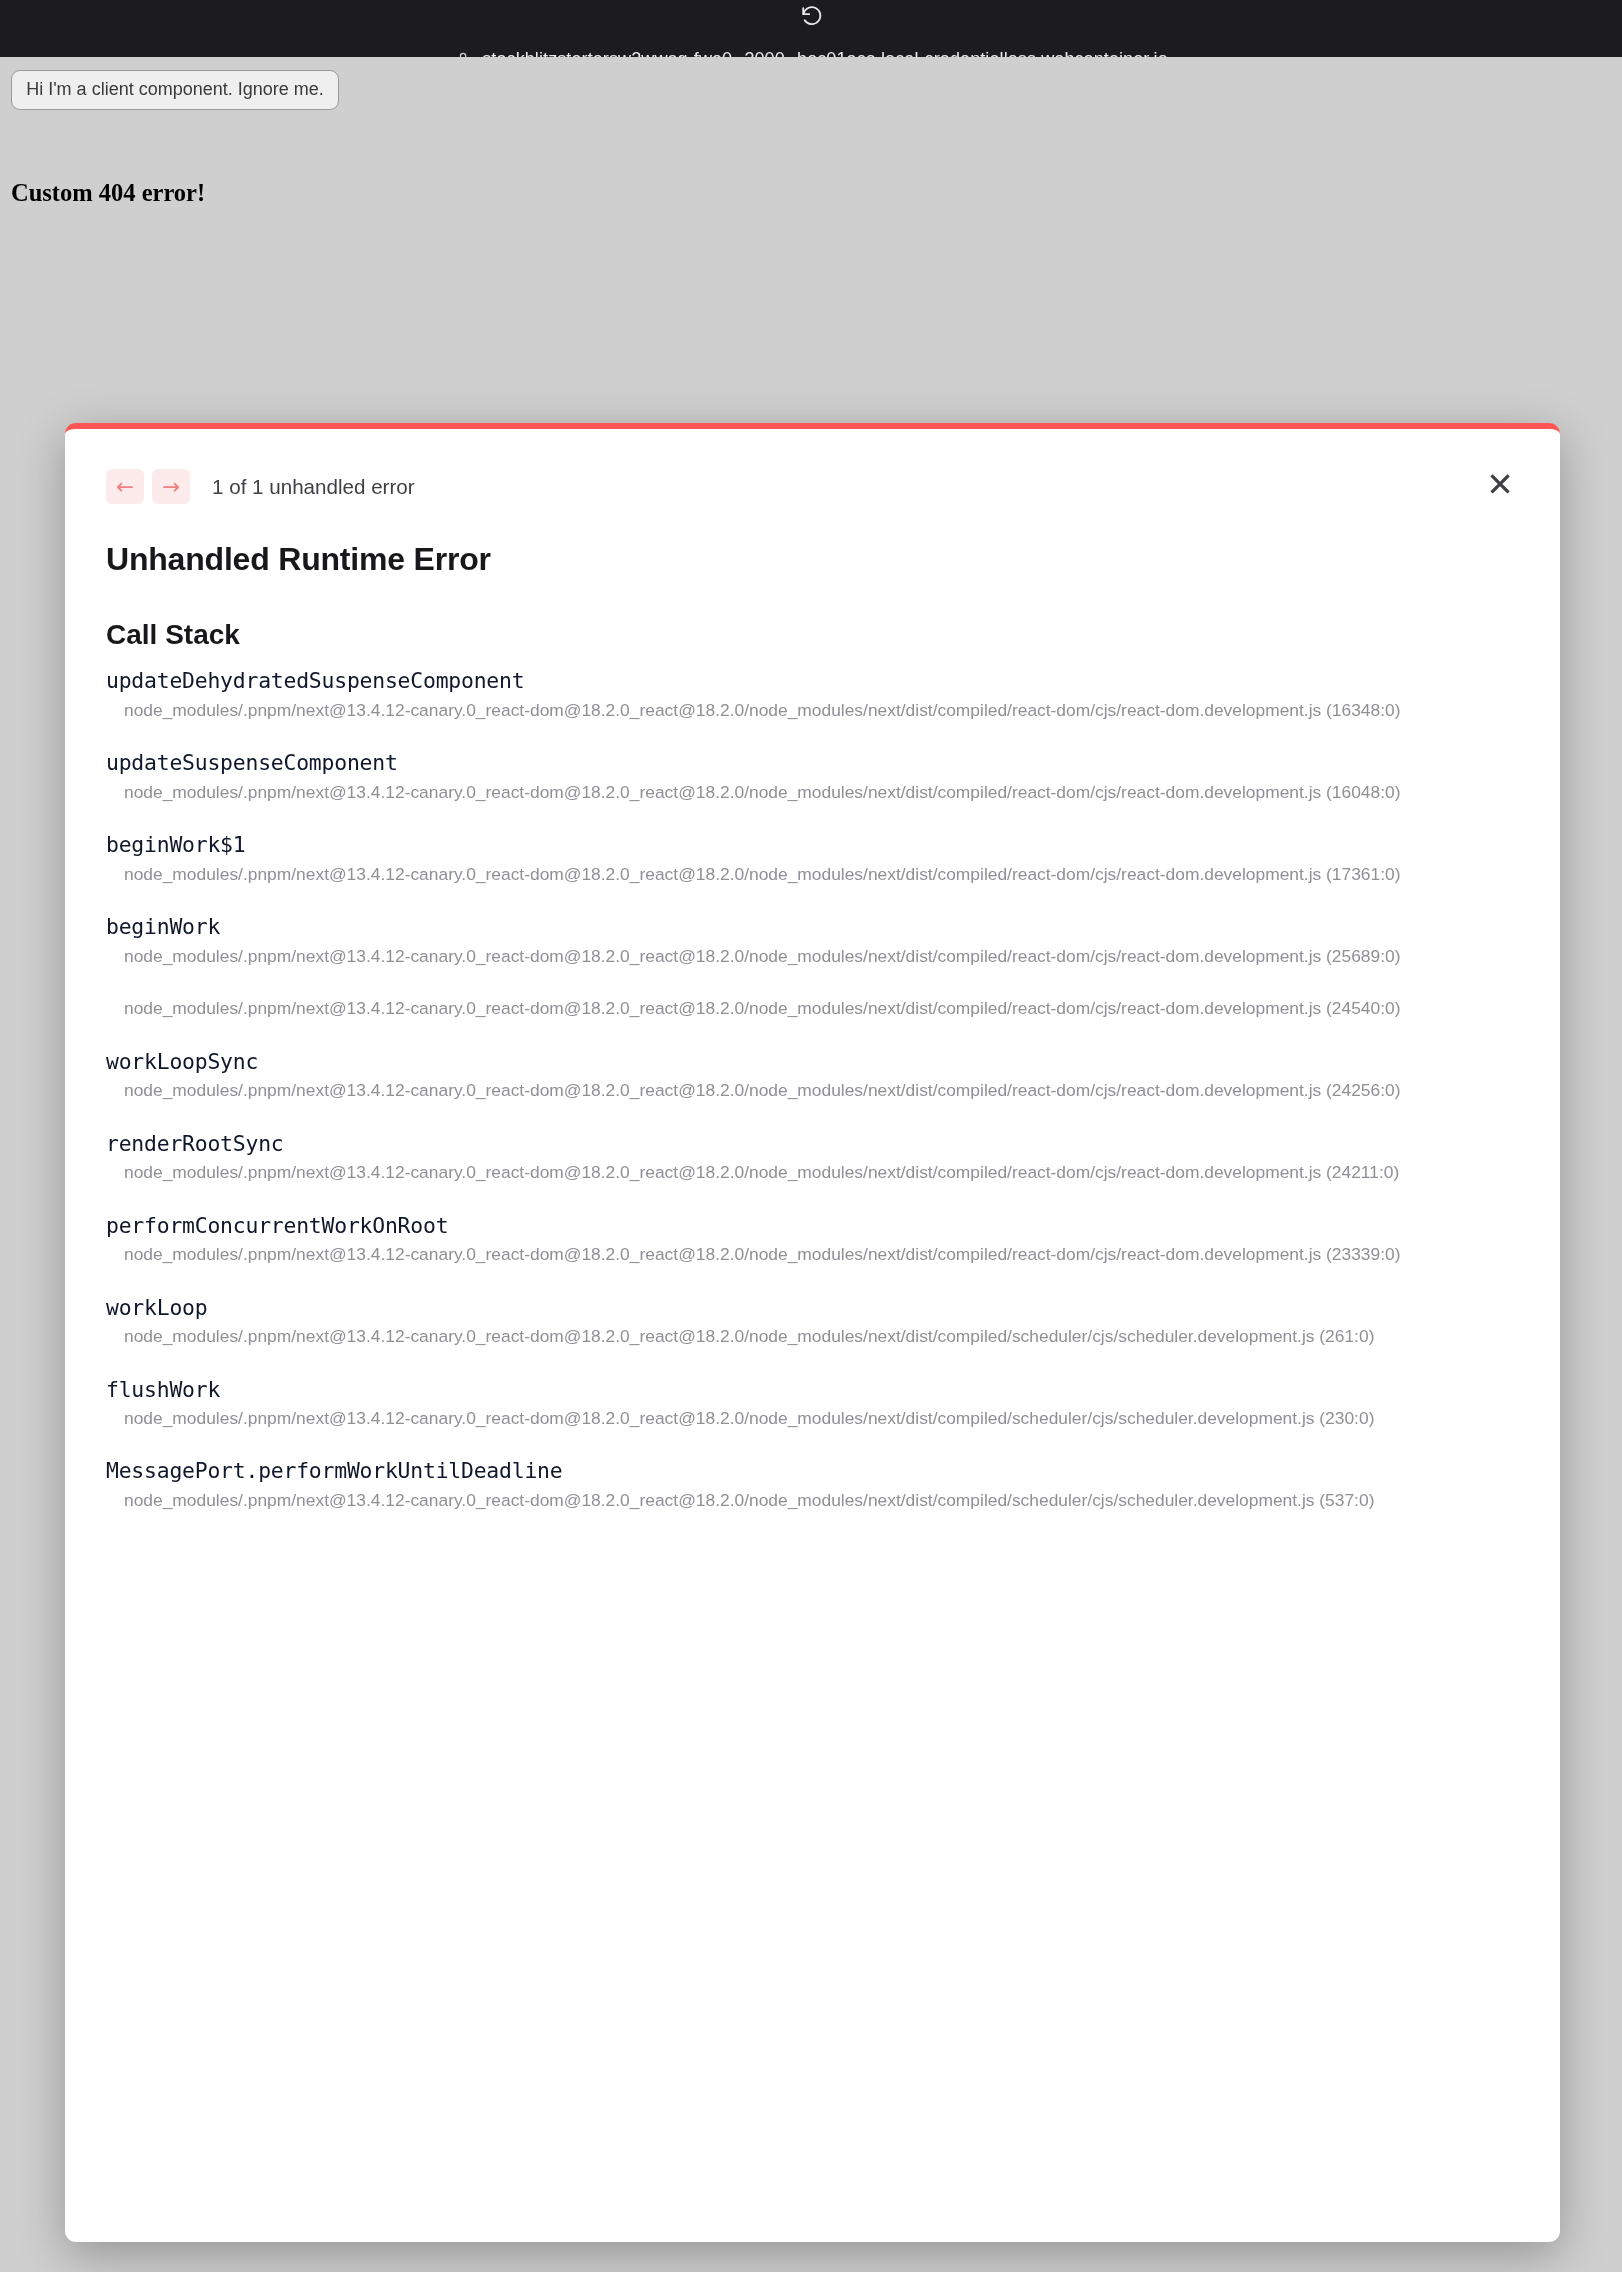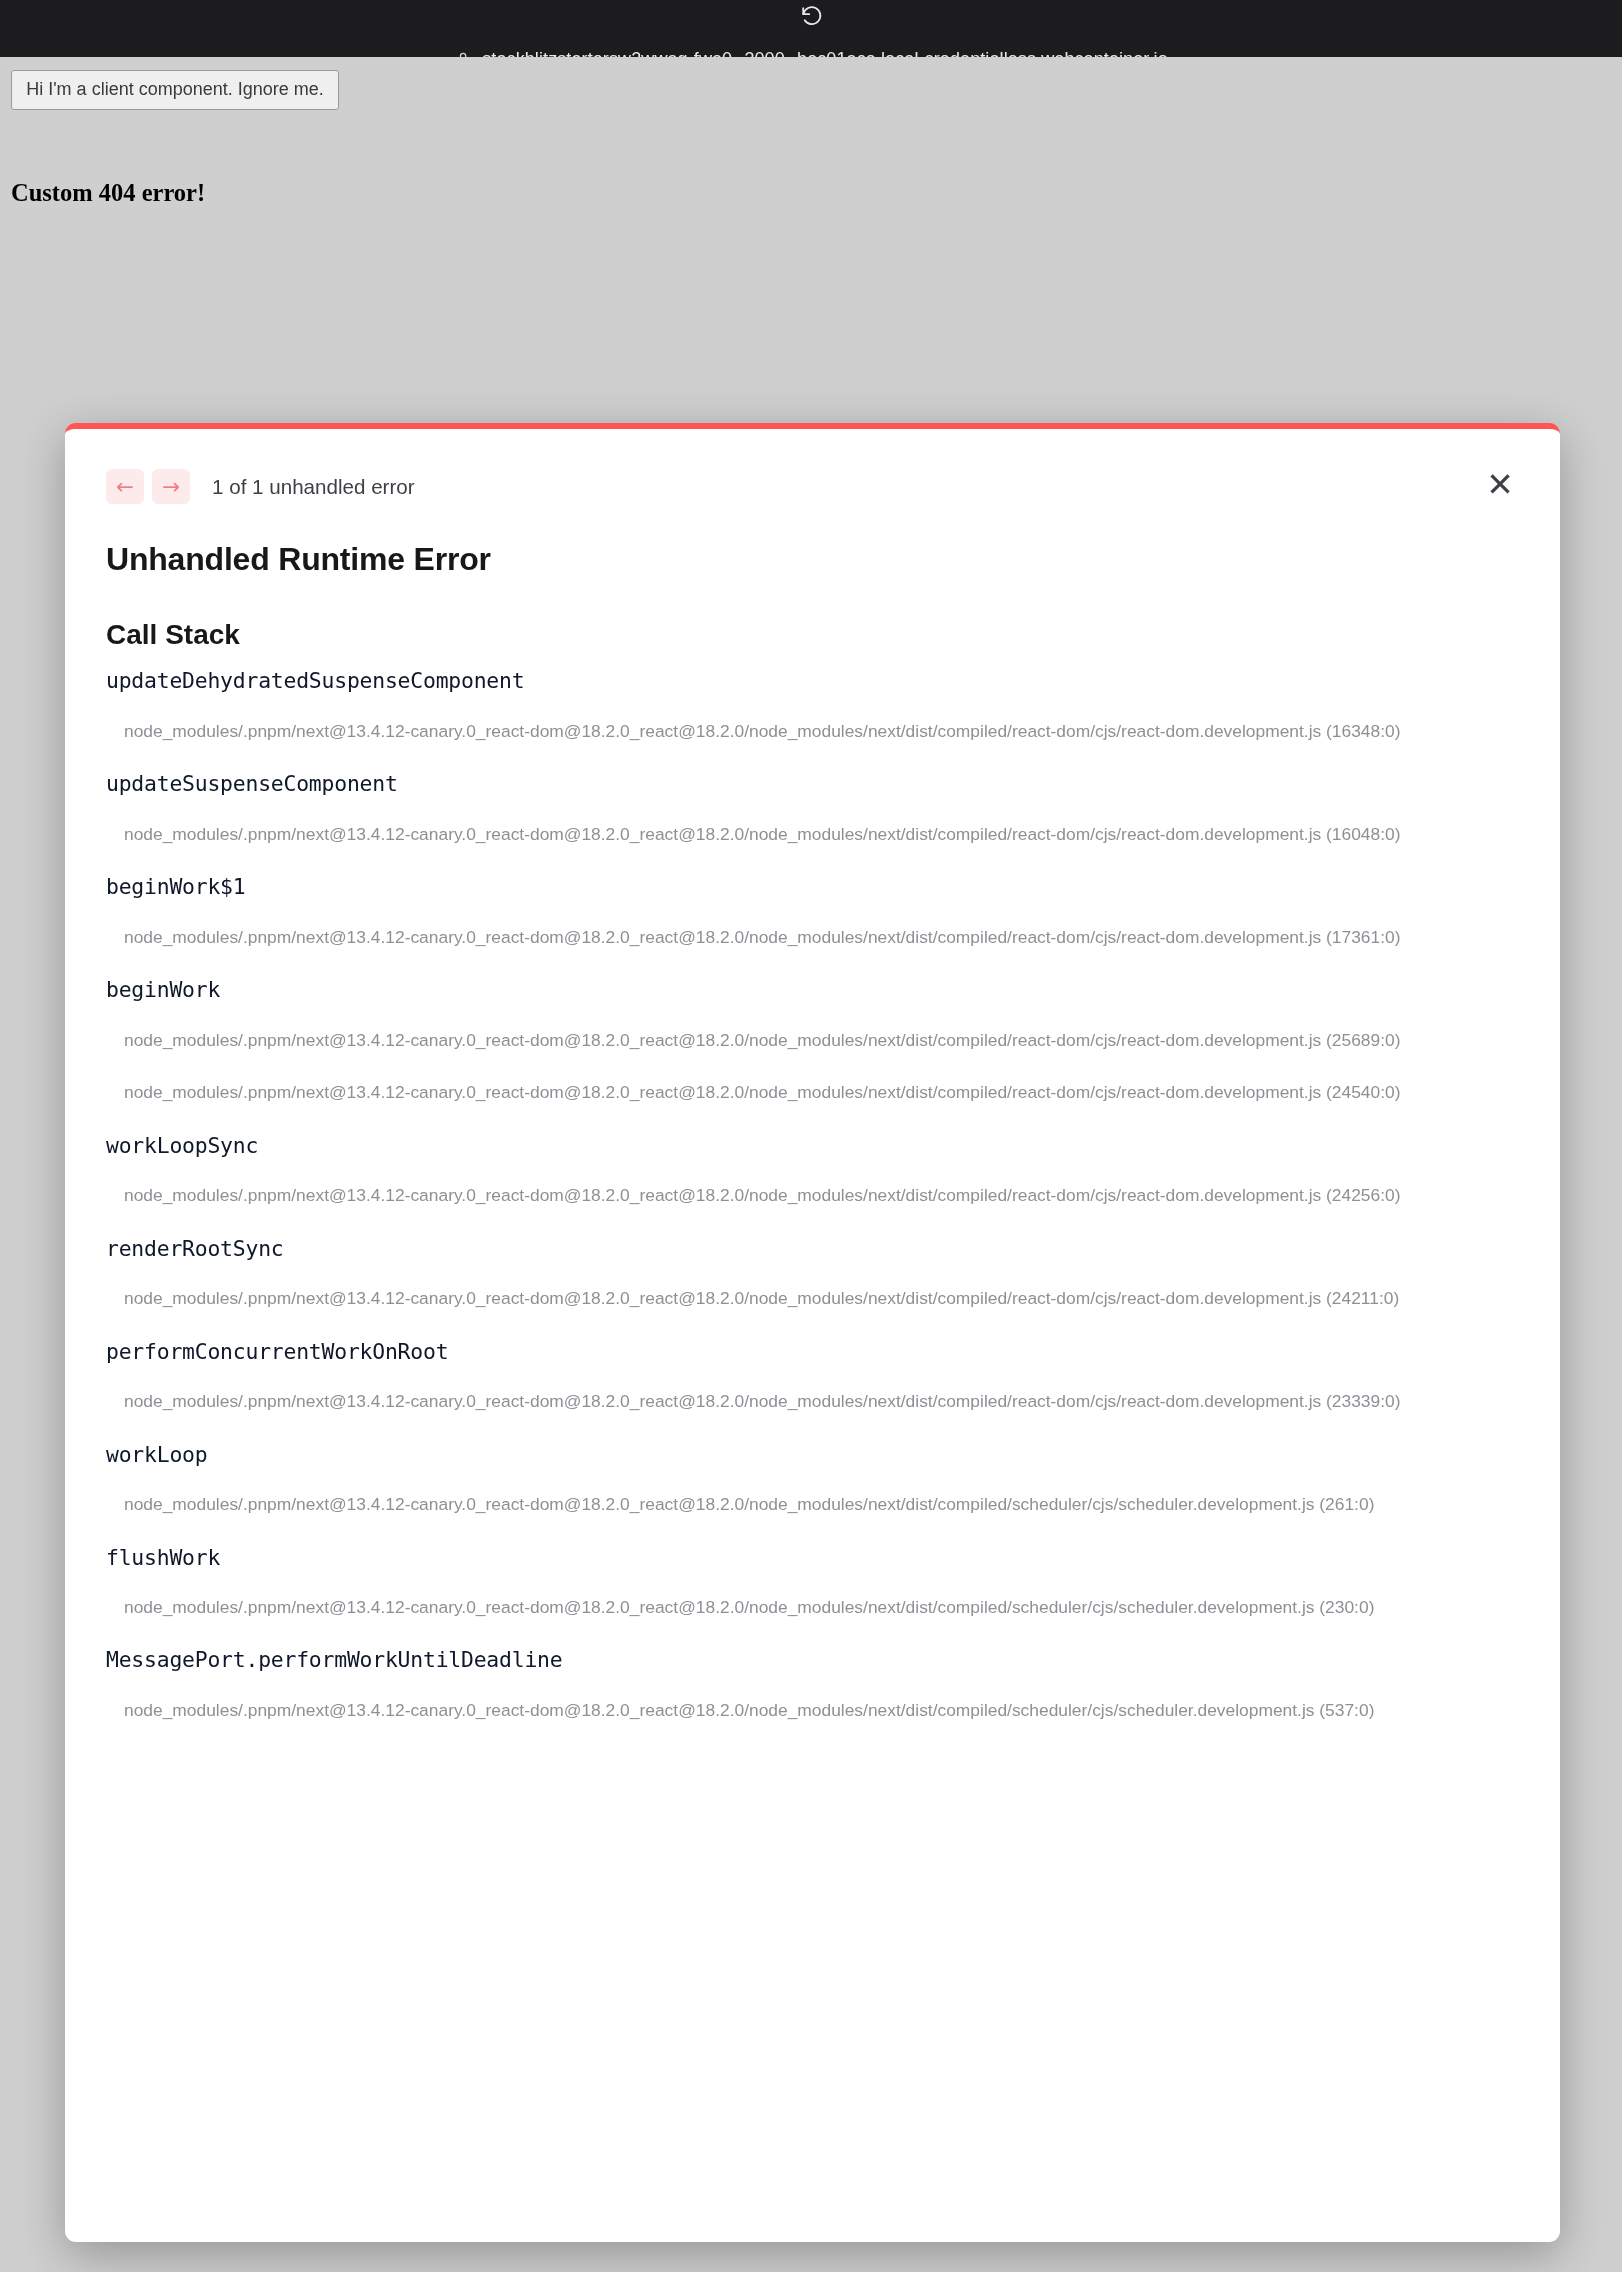--- a/index.html
+++ b/index.html
@@ -57,21 +57,21 @@
     height: 2216px;
     background: #cfcfcf;
     overflow: hidden;
   }
   .client-note {
     position: absolute;
     left: 11px;
     top: 12.7px;
     background: #efefef;
     border: 0.8px solid #9a9a9a;
-    border-radius: 3px;
+    border-radius: 9px;
     color: #3a3a3a;
     font-size: 18px;
     padding: 8.7px 14.2px;
     font-family: "Liberation Sans", sans-serif;
   }
   .custom-404 {
     position: absolute;
     left: 11px;
     top: 122px;
     font-family: "Liberation Serif", serif;
@@ -158,21 +158,21 @@
   .frames { margin-top: 17.4px; }
   .frame { margin-bottom: 27px; }
   .frame-fn {
     font-family: "DejaVu Sans Mono", monospace;
     font-size: 21.4px;
     color: #0f172a;
     letter-spacing: -0.2px;
     line-height: 1.25;
   }
   .frame-loc {
-    margin-top: 24px;
+    margin-top: 3px;
     padding-left: 18px;
     font-size: 17.4px;
     line-height: 1.45;
     color: #8f8f96;
     word-break: break-all;
     max-width: 1392px;
   }
 </style>
 </head>
 <body>

